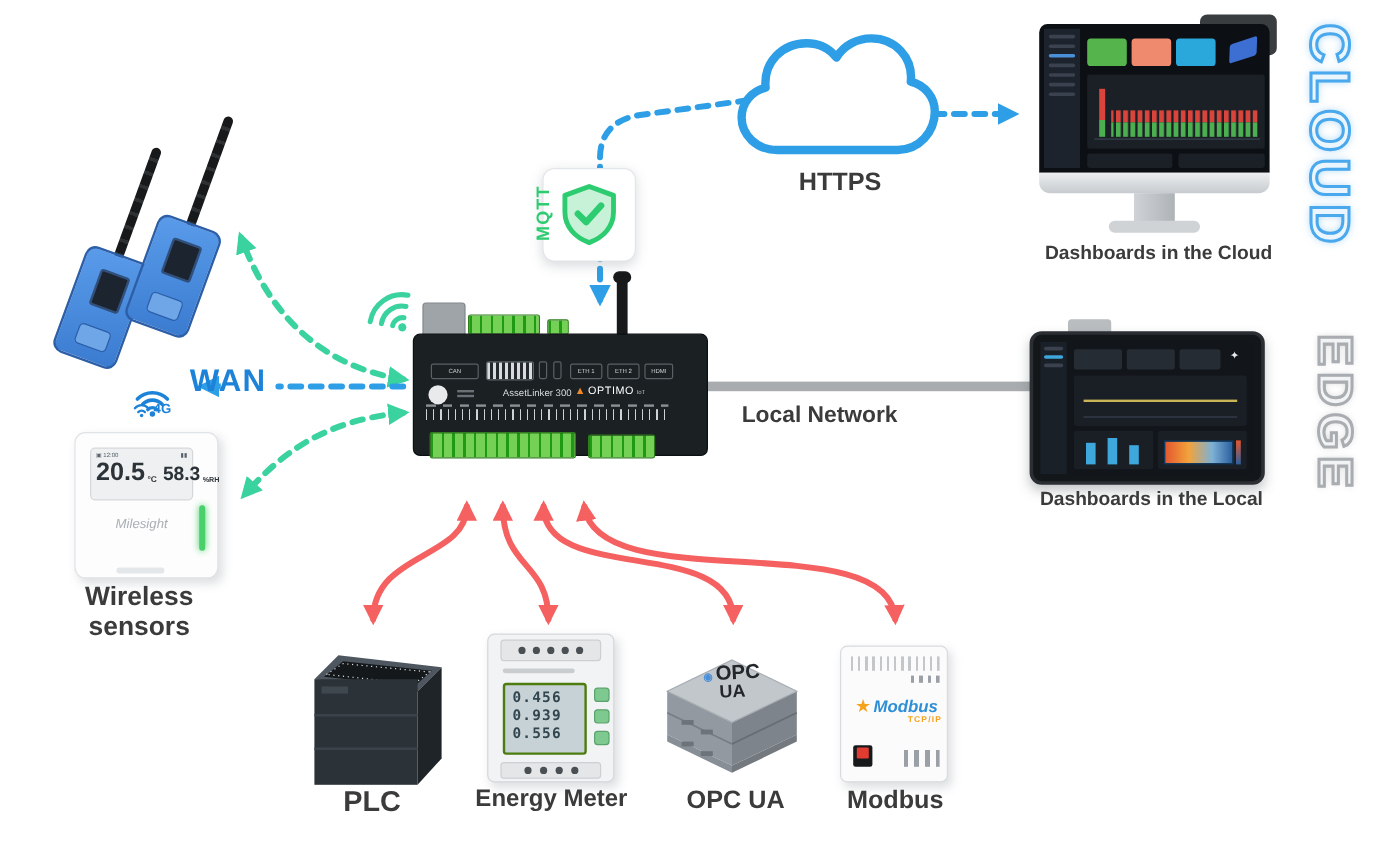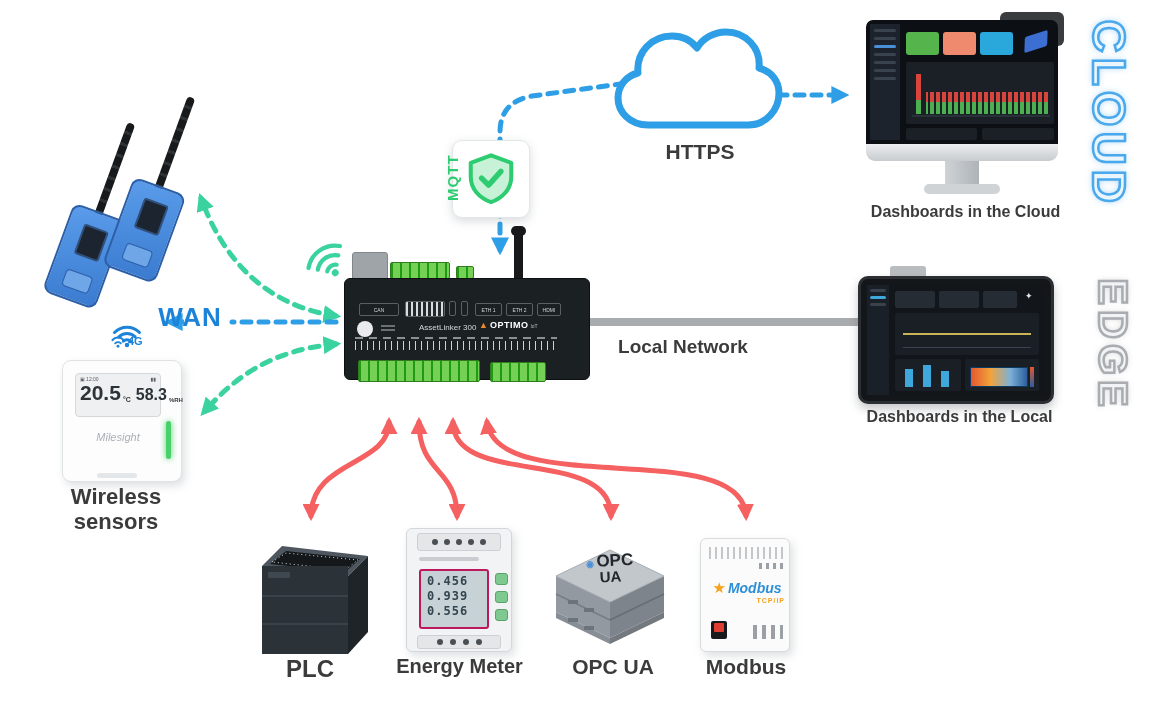--- a/index.html
+++ b/index.html
@@ -152,21 +152,21 @@
       <div class="portbox" style="left:130px;top:24px;width:27px;height:13px;">ETH 1</div>
       <div class="portbox" style="left:161px;top:24px;width:27px;height:13px;">ETH 2</div>
       <div class="portbox" style="left:192px;top:24px;width:24px;height:13px;">HDMI</div>
 
       <div class="abs" style="left:12px;top:42px;width:16px;height:16px;background:#e8eaec;border-radius:50%;"></div>
       <div class="abs" style="left:36px;top:46px;width:14px;height:2px;background:#6a7076;"></div>
       <div class="abs" style="left:36px;top:50px;width:14px;height:2px;background:#6a7076;"></div>
       <div class="abs" style="left:74px;top:44px;font-size:8px;color:#d5d9dc;white-space:nowrap;">AssetLinker 300</div>
       <div class="abs" style="left:134px;top:41px;display:flex;align-items:baseline;gap:2px;">
         <span style="color:#f0872a;font-size:9px;">▲</span>
-        <span style="color:#ffffff;font-weight:bold;font-size:9px;letter-spacing:.5px;">OPTIMO</span>
+        <span style="color:#ffffff;font-weight:normal;font-size:9px;letter-spacing:.5px;">OPTIMO</span>
         <span style="color:#b9bec2;font-size:5px;">IoT</span>
       </div>
       <div class="ticks" style="left:10px;top:62px;width:202px;height:9px;"></div>
       <div class="abs" style="left:10px;top:58px;width:202px;height:2px;background:repeating-linear-gradient(90deg,#8b9095 0 8px,transparent 8px 14px);"></div>
     </div>
     <div class="greenblock" style="left:14px;top:134px;width:122px;height:22px;"></div>
     <div class="greenblock" style="left:146px;top:136px;width:56px;height:20px;"></div>
   </div>
 
   <div class="abs" style="left:304px;top:240px;width:46px;height:42px;transform:rotate(-35deg);">
@@ -281,21 +281,21 @@
 
   <div class="abs" style="left:406px;top:528px;width:106px;height:124px;background:#f2f3f4;border:1px solid #d4d7da;border-radius:6px;box-shadow:3px 4px 8px rgba(120,130,140,.25);">
     <div class="abs" style="left:10px;top:4px;width:84px;height:18px;background:#e4e6e8;border:1px solid #cdd0d3;border-radius:3px;display:flex;gap:6px;align-items:center;justify-content:center;">
       <span style="width:6px;height:6px;background:#4a4f54;border-radius:50%;"></span>
       <span style="width:6px;height:6px;background:#4a4f54;border-radius:50%;"></span>
       <span style="width:6px;height:6px;background:#4a4f54;border-radius:50%;"></span>
       <span style="width:6px;height:6px;background:#4a4f54;border-radius:50%;"></span>
       <span style="width:6px;height:6px;background:#4a4f54;border-radius:50%;"></span>
     </div>
     <div class="abs" style="left:12px;top:28px;width:60px;height:4px;background:#c9cdd0;border-radius:2px;"></div>
-    <div class="abs" style="left:12px;top:40px;width:70px;height:60px;background:#c6d2d6;border:2px solid #be185d;border-radius:3px;padding:3px 6px;">
+    <div class="abs" style="left:12px;top:40px;width:70px;height:60px;background:#c6d2d6;border:2px solid #4d7c0f;border-radius:3px;padding:3px 6px;">
       <div class="seg">0.456</div>
       <div class="seg">0.939</div>
       <div class="seg">0.556</div>
     </div>
     <div class="abs" style="left:88px;top:44px;width:13px;height:12px;background:#7ec98f;border:1px solid #5ba36c;border-radius:3px;"></div>
     <div class="abs" style="left:88px;top:62px;width:13px;height:12px;background:#7ec98f;border:1px solid #5ba36c;border-radius:3px;"></div>
     <div class="abs" style="left:88px;top:80px;width:13px;height:12px;background:#7ec98f;border:1px solid #5ba36c;border-radius:3px;"></div>
     <div class="abs" style="left:10px;top:106px;width:84px;height:14px;background:#e4e6e8;border:1px solid #cdd0d3;border-radius:3px;display:flex;gap:7px;align-items:center;justify-content:center;">
       <span style="width:6px;height:6px;background:#4a4f54;border-radius:50%;"></span>
       <span style="width:6px;height:6px;background:#4a4f54;border-radius:50%;"></span>

